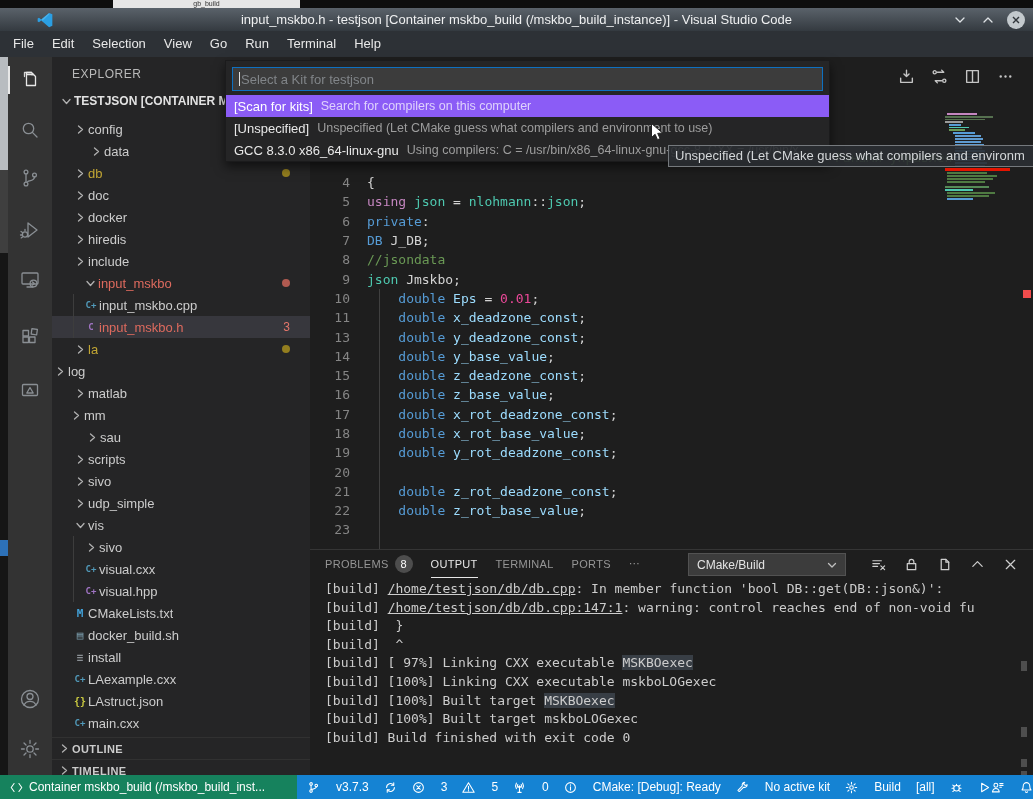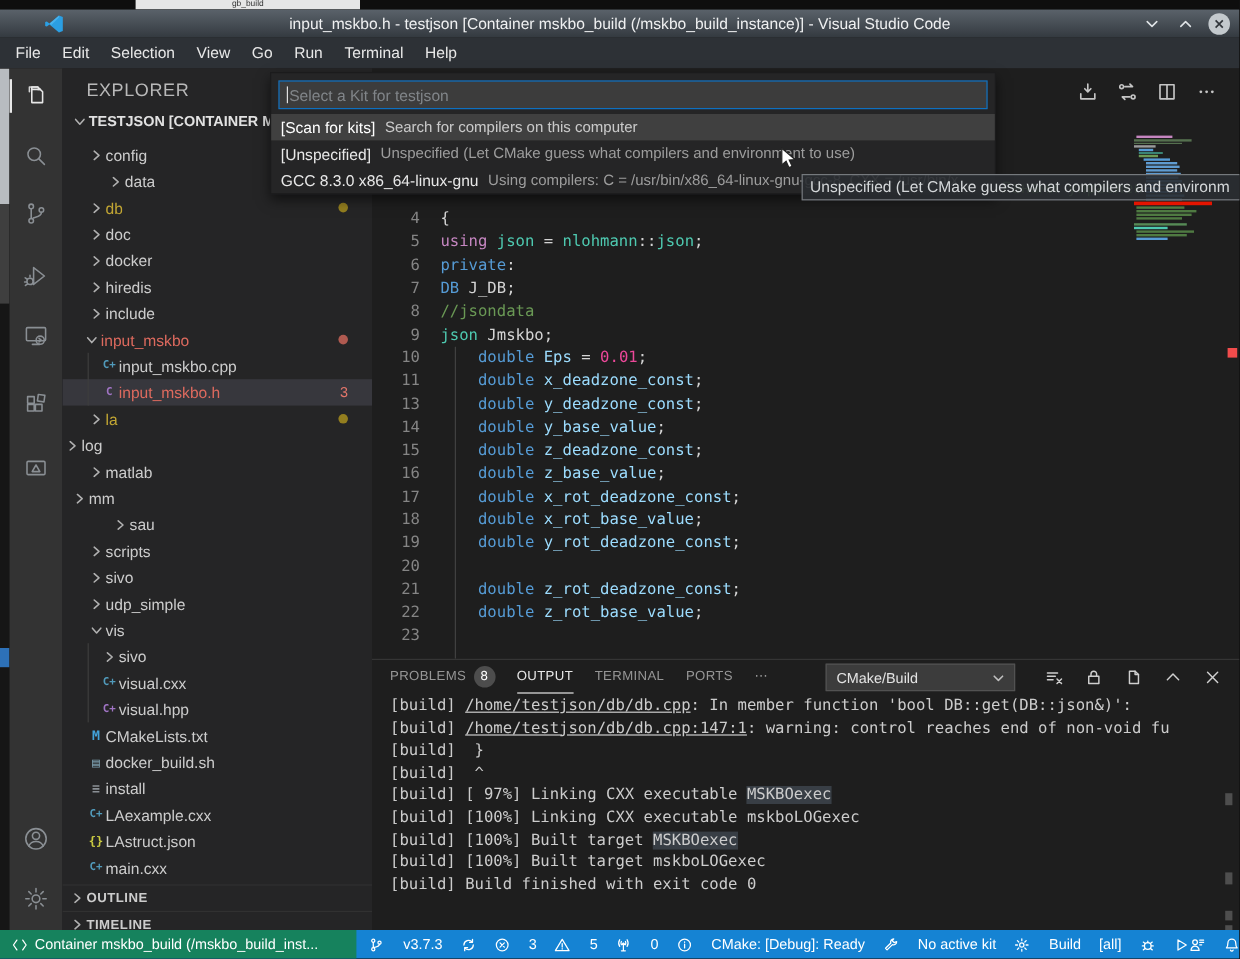--- a/index.html
+++ b/index.html
@@ -30,21 +30,21 @@
 .menu-item{padding:0 9px;color:#e8e8e8;font-size:13px;line-height:26px}
 
 
 .activitybar{position:absolute;left:8px;top:57px;width:44px;height:718px;background:#333333}
 .ab-item{position:absolute;left:10px;width:24px;height:24px;color:#8a8f94}
 .ab-item.active{color:#e7e7e7}
 .ab-active-bar{position:absolute;left:0;top:9px;width:2px;height:28px;background:#e7e7e7}
 
 
 .sidebar{position:absolute;left:52px;top:57px;width:258px;height:718px;background:#252526;overflow:hidden}
-.sb-header{position:absolute;left:20px;top:10px;font-size:15px;letter-spacing:.5px;color:#b9b9b9}
+.sb-header{position:absolute;left:20px;top:10px;font-size:12px;letter-spacing:.5px;color:#b9b9b9}
 .sb-root{position:absolute;left:0;top:33px;width:258px;height:22px;display:flex;align-items:center;padding-left:6px;font-weight:bold;font-size:12px;color:#e2e2e2;white-space:nowrap;overflow:hidden}
 .tree{position:absolute;left:0;top:61px;width:258px}
 .trow{height:22px;display:flex;align-items:center;padding-right:8px;white-space:nowrap;color:#cccccc;cursor:default}
 .trow.sel{background:#37373d}
 .trow .lbl{overflow:hidden;text-overflow:ellipsis}
 .c-mod{color:#c2a633}
 .c-err{color:#dd6a5e}
 .chev{width:16px;height:16px;flex:0 0 16px;display:flex;align-items:center;justify-content:center;color:#b0b0b0}
 .chev svg{transition:none}
 .chev.open svg{transform:rotate(90deg)}
@@ -93,21 +93,21 @@
 .sb-items{display:flex;align-items:center;gap:15px;padding-left:10px}
 .sb-it{display:flex;align-items:center;gap:16px;white-space:nowrap}
 .sb-right{margin-left:auto;display:flex;align-items:center;gap:16px;padding-right:14px}
 
 
 .quickpick{position:absolute;left:225px;top:60px;width:605px;background:#252526;border:1px solid #1b1b1c;box-shadow:0 5px 10px rgba(0,0,0,.55);padding-top:6px;z-index:50}
 .qp-input{margin:0 6px 4px 6px;height:24px;background:#3c3c3c;border:1px solid #0e70c0;display:flex;align-items:center;padding:0 6px}
 .qp-caret{width:1px;height:14px;background:#e0e0e0;margin-right:1px}
 .qp-ph{color:#818589;font-size:13px}
 .qp-row{height:22px;display:flex;align-items:center;padding:0 8px;font-size:13px;white-space:nowrap;overflow:hidden}
-.qp-row.focused{background:#404040}
+.qp-row.focused{background:#8b5cf6}
 .qp-label{color:#e8e8e8}
 .qp-row.focused .qp-label{color:#fff}
 .qp-desc{margin-left:8px;color:#9d9d9d;font-size:12.5px}
 .qp-row.focused .qp-desc{color:rgba(255,255,255,.72)}
 
 
 .ktooltip{position:absolute;left:668px;top:145px;width:366px;height:22px;background:rgba(42,46,50,.9);border:1px solid #75797d;color:#d4d7d9;font-size:13px;line-height:20px;padding:0 6px;white-space:nowrap;overflow:hidden;z-index:60}
 
 .cursor{position:absolute;left:650px;top:122px;z-index:200}
 </style>
@@ -292,21 +292,21 @@
           <span class="lbl">hiredis</span>
         </div>
         <div class="trow" style="padding-left: 20px;">
           <span class="chev">
             <svg class="ic" width="9" height="9" viewBox="0 0 9 9">
               <path d="M2.5 1l4 3.5-4 3.5"></path>
             </svg>
           </span>
           <span class="lbl">include</span>
         </div>
-        <div class="trow" style="padding-left: 16px;">
+        <div class="trow" style="padding-left: 30px;">
           <span class="chev open">
             <svg class="ic" width="9" height="9" viewBox="0 0 9 9">
               <path d="M2.5 1l4 3.5-4 3.5"></path>
             </svg>
           </span>
           <span class="lbl c-err">input_mskbo</span>
           <span class="dot dot-err"></span>
         </div>
         <div class="trow" style="padding-left: 31px;">
           <span class="fi fi-cpp">C+</span>
@@ -335,29 +335,29 @@
           <span class="lbl">log</span>
         </div>
         <div class="trow" style="padding-left: 20px;">
           <span class="chev">
             <svg class="ic" width="9" height="9" viewBox="0 0 9 9">
               <path d="M2.5 1l4 3.5-4 3.5"></path>
             </svg>
           </span>
           <span class="lbl">matlab</span>
         </div>
-        <div class="trow" style="padding-left: 6px;">
+        <div class="trow" style="padding-left: 16px;">
           <span class="chev">
             <svg class="ic" width="9" height="9" viewBox="0 0 9 9">
               <path d="M2.5 1l4 3.5-4 3.5"></path>
             </svg>
           </span>
           <span class="lbl">mm</span>
         </div>
-        <div class="trow" style="padding-left: 20px; margin-left: 20px;">
+        <div class="trow" style="padding-left: 32px;">
           <span class="chev">
             <svg class="ic" width="9" height="9" viewBox="0 0 9 9">
               <path d="M2.5 1l4 3.5-4 3.5"></path>
             </svg>
           </span>
           <span class="lbl">sau</span>
         </div>
         <div class="trow" style="padding-left: 20px;">
           <span class="chev">
             <svg class="ic" width="9" height="9" viewBox="0 0 9 9">

